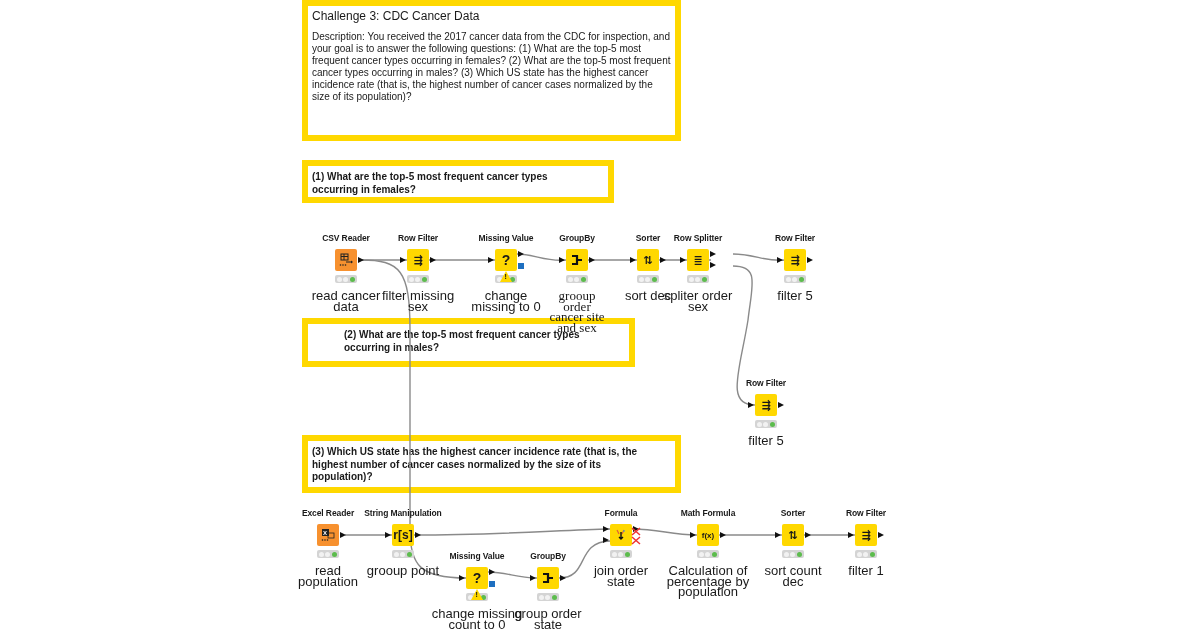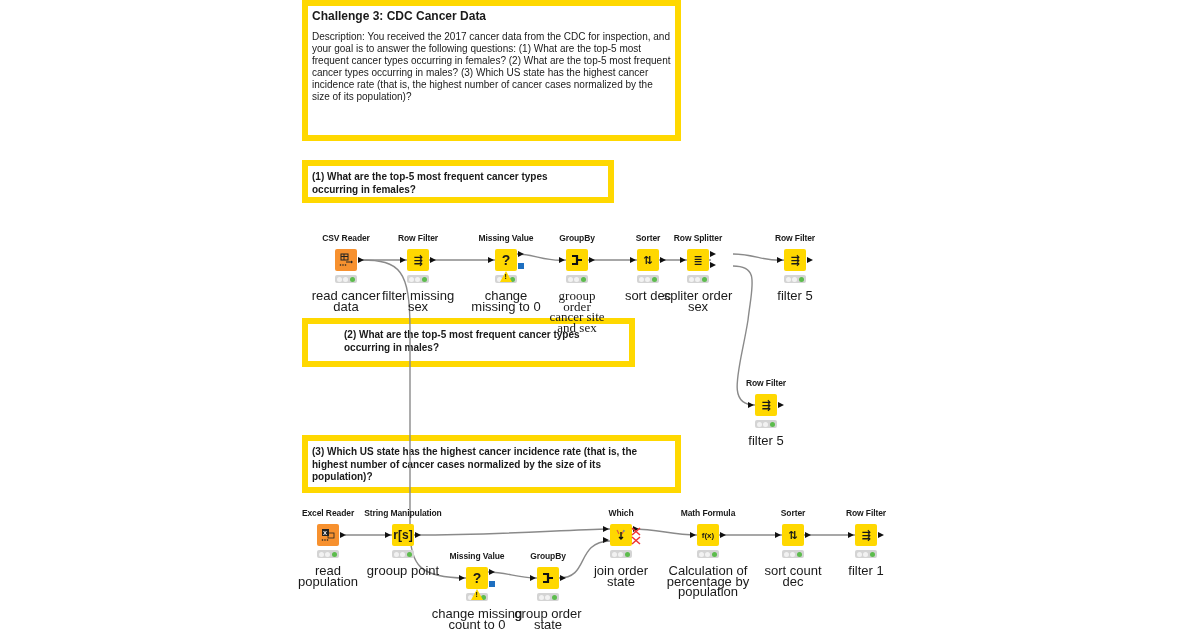--- a/index.html
+++ b/index.html
@@ -4,21 +4,21 @@
 <style>
   html, body { margin:0; padding:0; }
   body {
     width:1200px; height:630px; background:#ffffff; position:relative; overflow:hidden;
     font-family: "Liberation Sans", "DejaVu Sans", sans-serif; color:#1a1a1a;
   }
   .annot {
     position:absolute; box-sizing:border-box; border:6px solid #ffd800; background:#fff;
     padding:2px 4px; font-size:10px; line-height:12px;
   }
-  .annot .title { font-weight:bold; font-size:12px; margin-top:2px; margin-bottom:9px; display:block; }
+  .annot .title { font-weight:normal; font-size:12px; margin-top:2px; margin-bottom:9px; display:block; }
   .annot .body { display:block; }
   .annot.q { font-weight:bold; font-size:10px; line-height:12.5px; padding-top:5px; }
   .node { position:absolute; width:80px; margin-left:-40px; text-align:center; }
   .node .ntitle {
     font-weight:bold; font-size:8.5px; white-space:nowrap; height:12px; line-height:12px;
     letter-spacing:-0.1px;
   }
   .node .box-wrap { position:relative; width:22px; height:22px; margin:5px auto 0 auto; }
   .node .box {
     width:22px; height:22px; border-radius:2px; background:#ffd800;
@@ -313,21 +313,21 @@
   </div>
   <div class="status">
       <span></span>
       <span></span>
       <span class="g"></span>
     </div>
   <div class="nlabel">group order state</div>
 </div>
 
 <div class="node" style="left:621px;top:507px;">
-  <div class="ntitle">Which</div>
+  <div class="ntitle">Formula</div>
   <div class="box-wrap">
     <span class="port-in top"></span>
     <span class="port-in bot"></span>
     <div class="box">
       <svg width="14" height="14" viewBox="0 0 14 14">
           <path d="M3 2 L5 6 M10 2 L8 6" stroke="#e0603a" stroke-width="1.2"></path>
           <path d="M7 4 L7 11 M5 9 L7 11 L9 9" fill="none" stroke="#111" stroke-width="1.4"></path>
           <path d="M9 3 L11 3" stroke="#3b9ed8" stroke-width="1.2"></path>
         </svg>
     </div>

